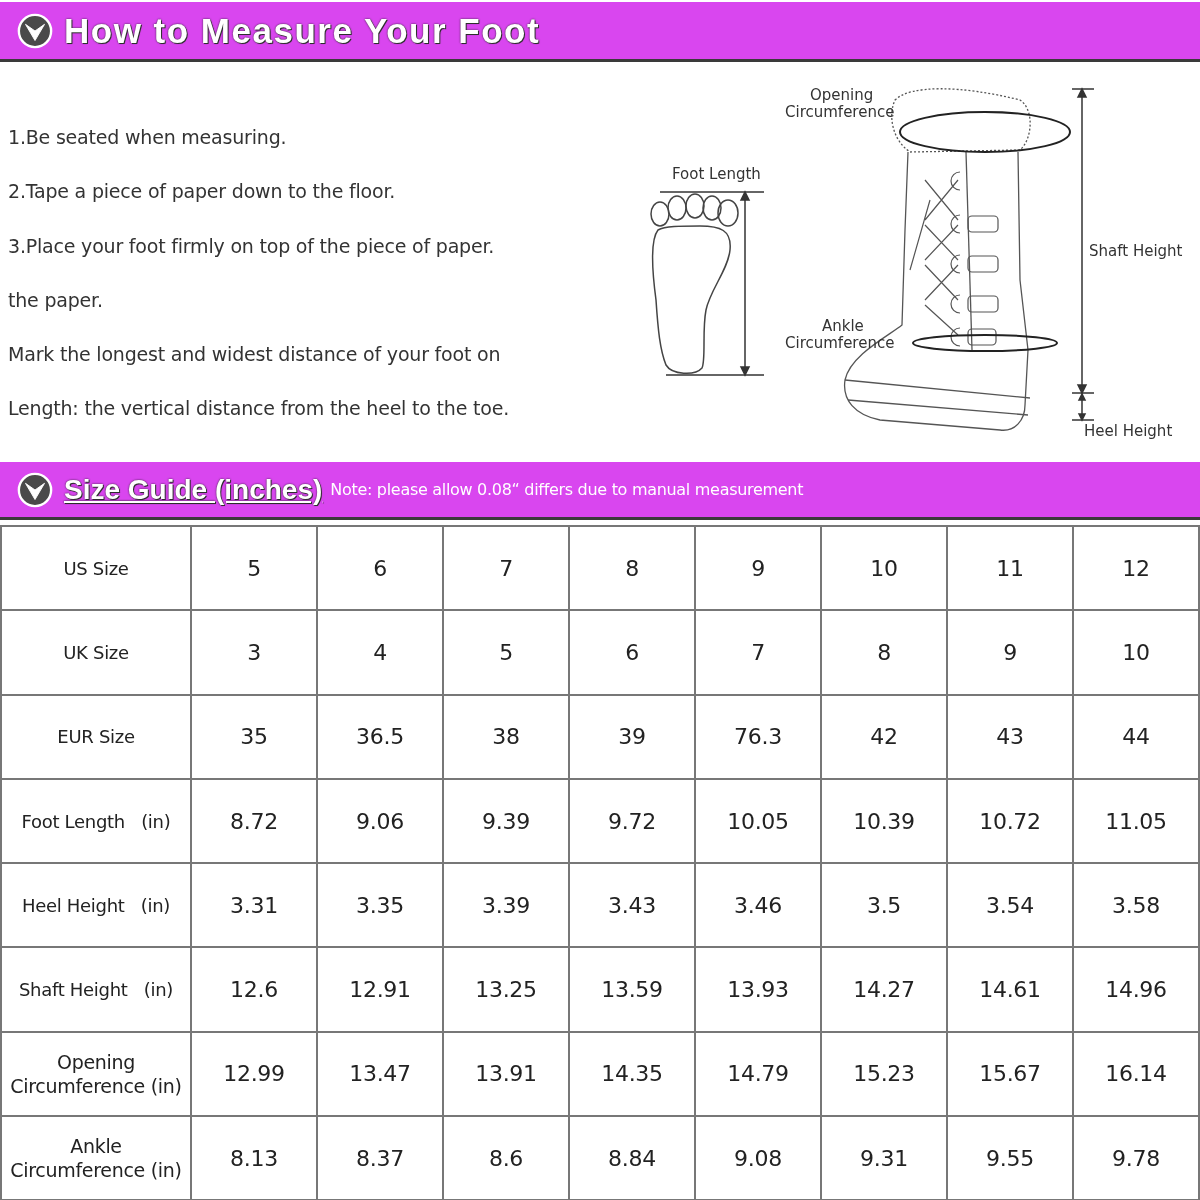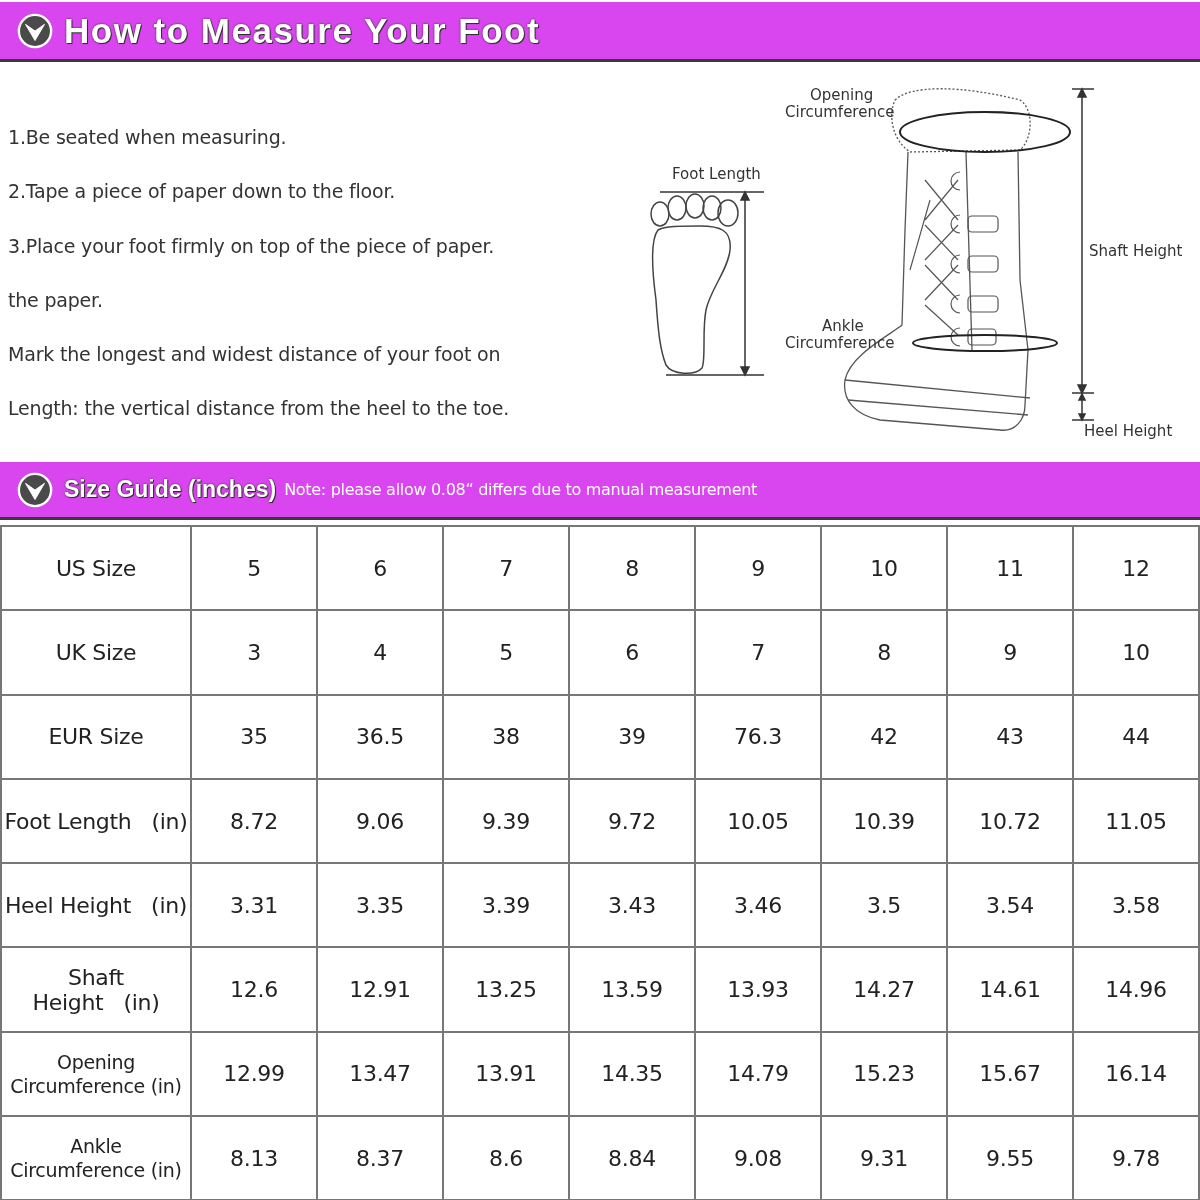--- a/index.html
+++ b/index.html
@@ -12,39 +12,39 @@
     display: flex; align-items: center; padding-left: 16px;
   }
   .banner.top { top: 2px; height: 60px; }
   .banner.mid { top: 462px; }
   .banner-icon { width: 38px; height: 38px; margin-right: 10px; flex: none; }
   .banner-title {
     font-family: "Liberation Sans", sans-serif; font-weight: bold; color: #fff;
     text-shadow: 0 0 2px #222, 1px 1px 0 #333;
   }
   .banner.top .banner-title { font-size: 35px; letter-spacing: 1.5px; }
-  .banner.mid .banner-title { font-size: 23px; }
+  .banner.mid .banner-title { font-size: 28px; text-decoration: underline; }
   .banner-note { font-family: "DejaVu Sans", sans-serif; color: #fff; font-size: 16px; margin-left: 8px; letter-spacing: -0.3px; }
 
   .instructions { position: absolute; left: 8px; top: 104px; width: 600px; margin-top: 16px; }
   .instructions .line { font-size: 19px; color: #333; height: 54.3px; line-height: 34px; white-space: nowrap; letter-spacing: -0.2px; }
 
   .diagram { position: absolute; left: 640px; top: 80px; width: 560px; height: 380px; }
   .diagram .lbl { position: absolute; font-size: 15px; color: #333; line-height: 17px; white-space: nowrap; }
   .diagram svg { position: absolute; left: 0; top: 0; }
 
   .size-table {
     position: absolute; left: 0; top: 525px; width: 1200px; border-collapse: collapse;
     table-layout: fixed;
   }
   .size-table td {
     border: 2px solid #777; height: 84.3px; text-align: center; vertical-align: middle;
     font-size: 22px; color: #222; letter-spacing: -0.3px;
   }
-  .size-table td.rowhead { width: 190px; font-size: 22px; }
+  .size-table td.rowhead { width: 190px; font-size: 18px; }
   .size-table td.rowhead.small { font-size: 19px; line-height: 24px; }
 </style>
 </head>
 <body>
 
 <div class="banner top">
   <svg class="banner-icon" viewBox="0 0 40 40">
     <circle cx="20" cy="20" r="17" fill="#4a4a4a" stroke="#fff" stroke-width="2.5"></circle>
     <path d="M10 13 L20 30 L30 13 L20 20 Z" fill="#fff" stroke="#fff" stroke-width="1" stroke-linejoin="round"></path>
   </svg>

